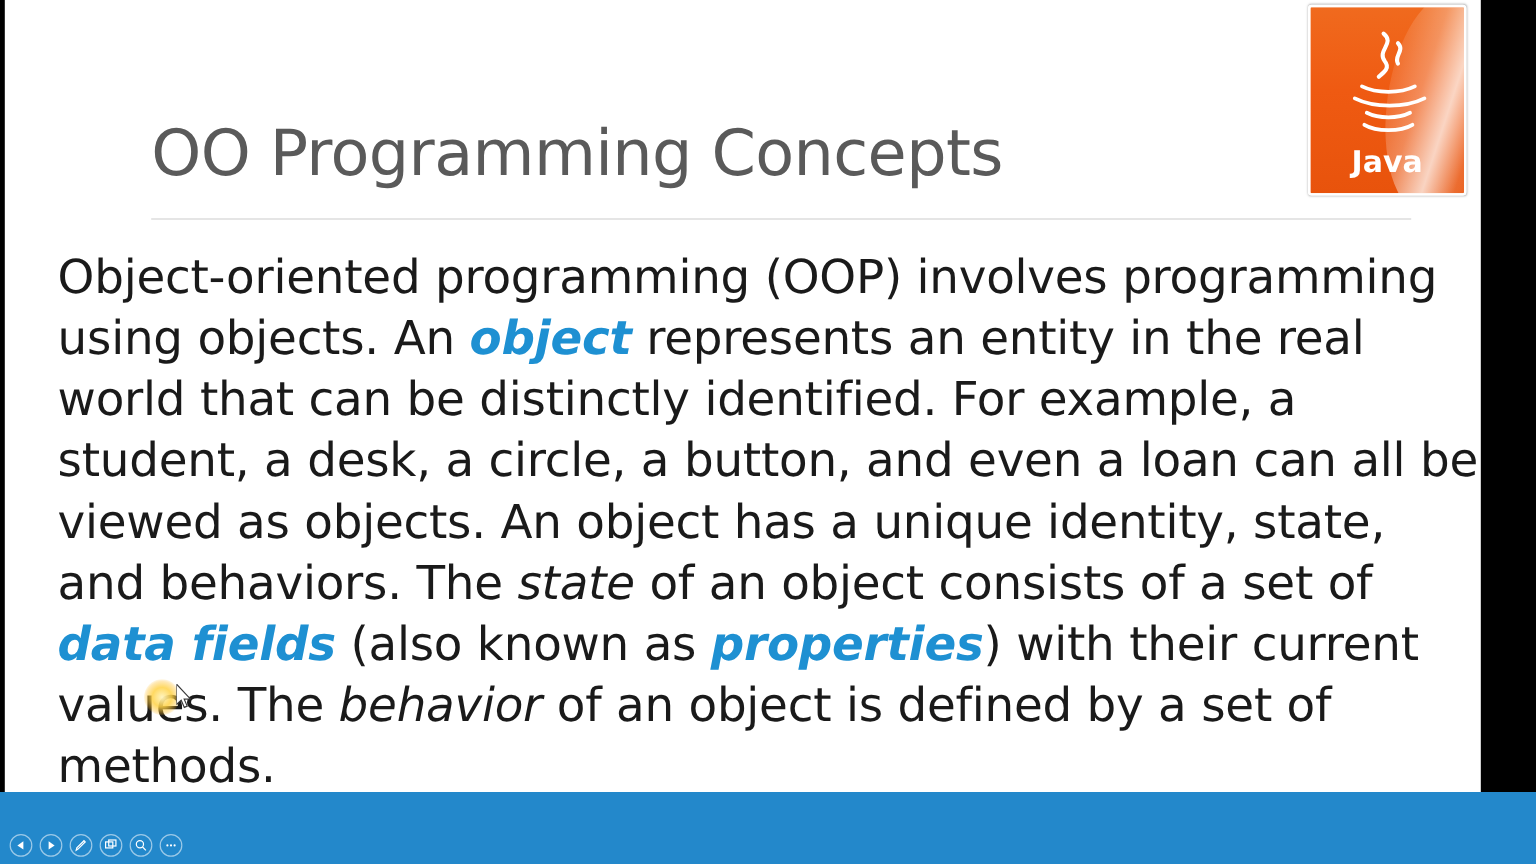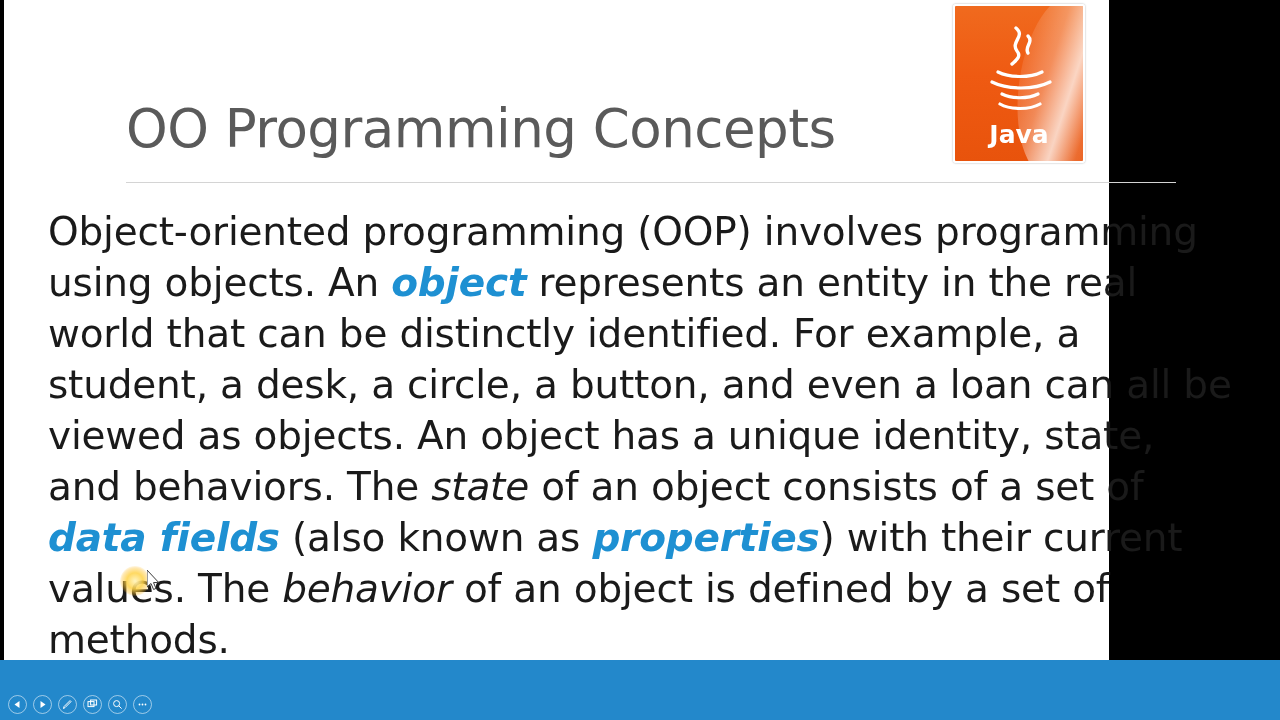--- a/index.html
+++ b/index.html
@@ -18,21 +18,21 @@
     width: 1280px;
     height: 720px;
     background: #000000;
     overflow: hidden;
   }
   
   .slide-canvas {
     position: absolute;
     left: 4px;
     top: 0px;
-    width: 1105px;
+    width: 1230px;
     height: 660px;
     background: #ffffff;
   }
   
   .edge-left {
     position: absolute;
     left: 0; top: 0;
     width: 4px; height: 660px;
     background: #000;
   }
@@ -81,21 +81,21 @@
     color: #1e90d2;
     font-style: italic;
     font-weight: bold;
   }
   .kw-ital {
     font-style: italic;
   }
   
   .java-badge {
     position: absolute;
-    right: 24px;
+    right: 12px;
     top: 4px;
     width: 128px;
     height: 155px;
     border: 2px solid #ffffff;
     border-radius: 3px;
     background: linear-gradient(180deg, #f06a1e 0%, #ef5a12 45%, #e8530c 100%);
     overflow: hidden;
     box-shadow: 0 0 2px rgba(0,0,0,.35);
   }
   .java-badge .swoosh {

